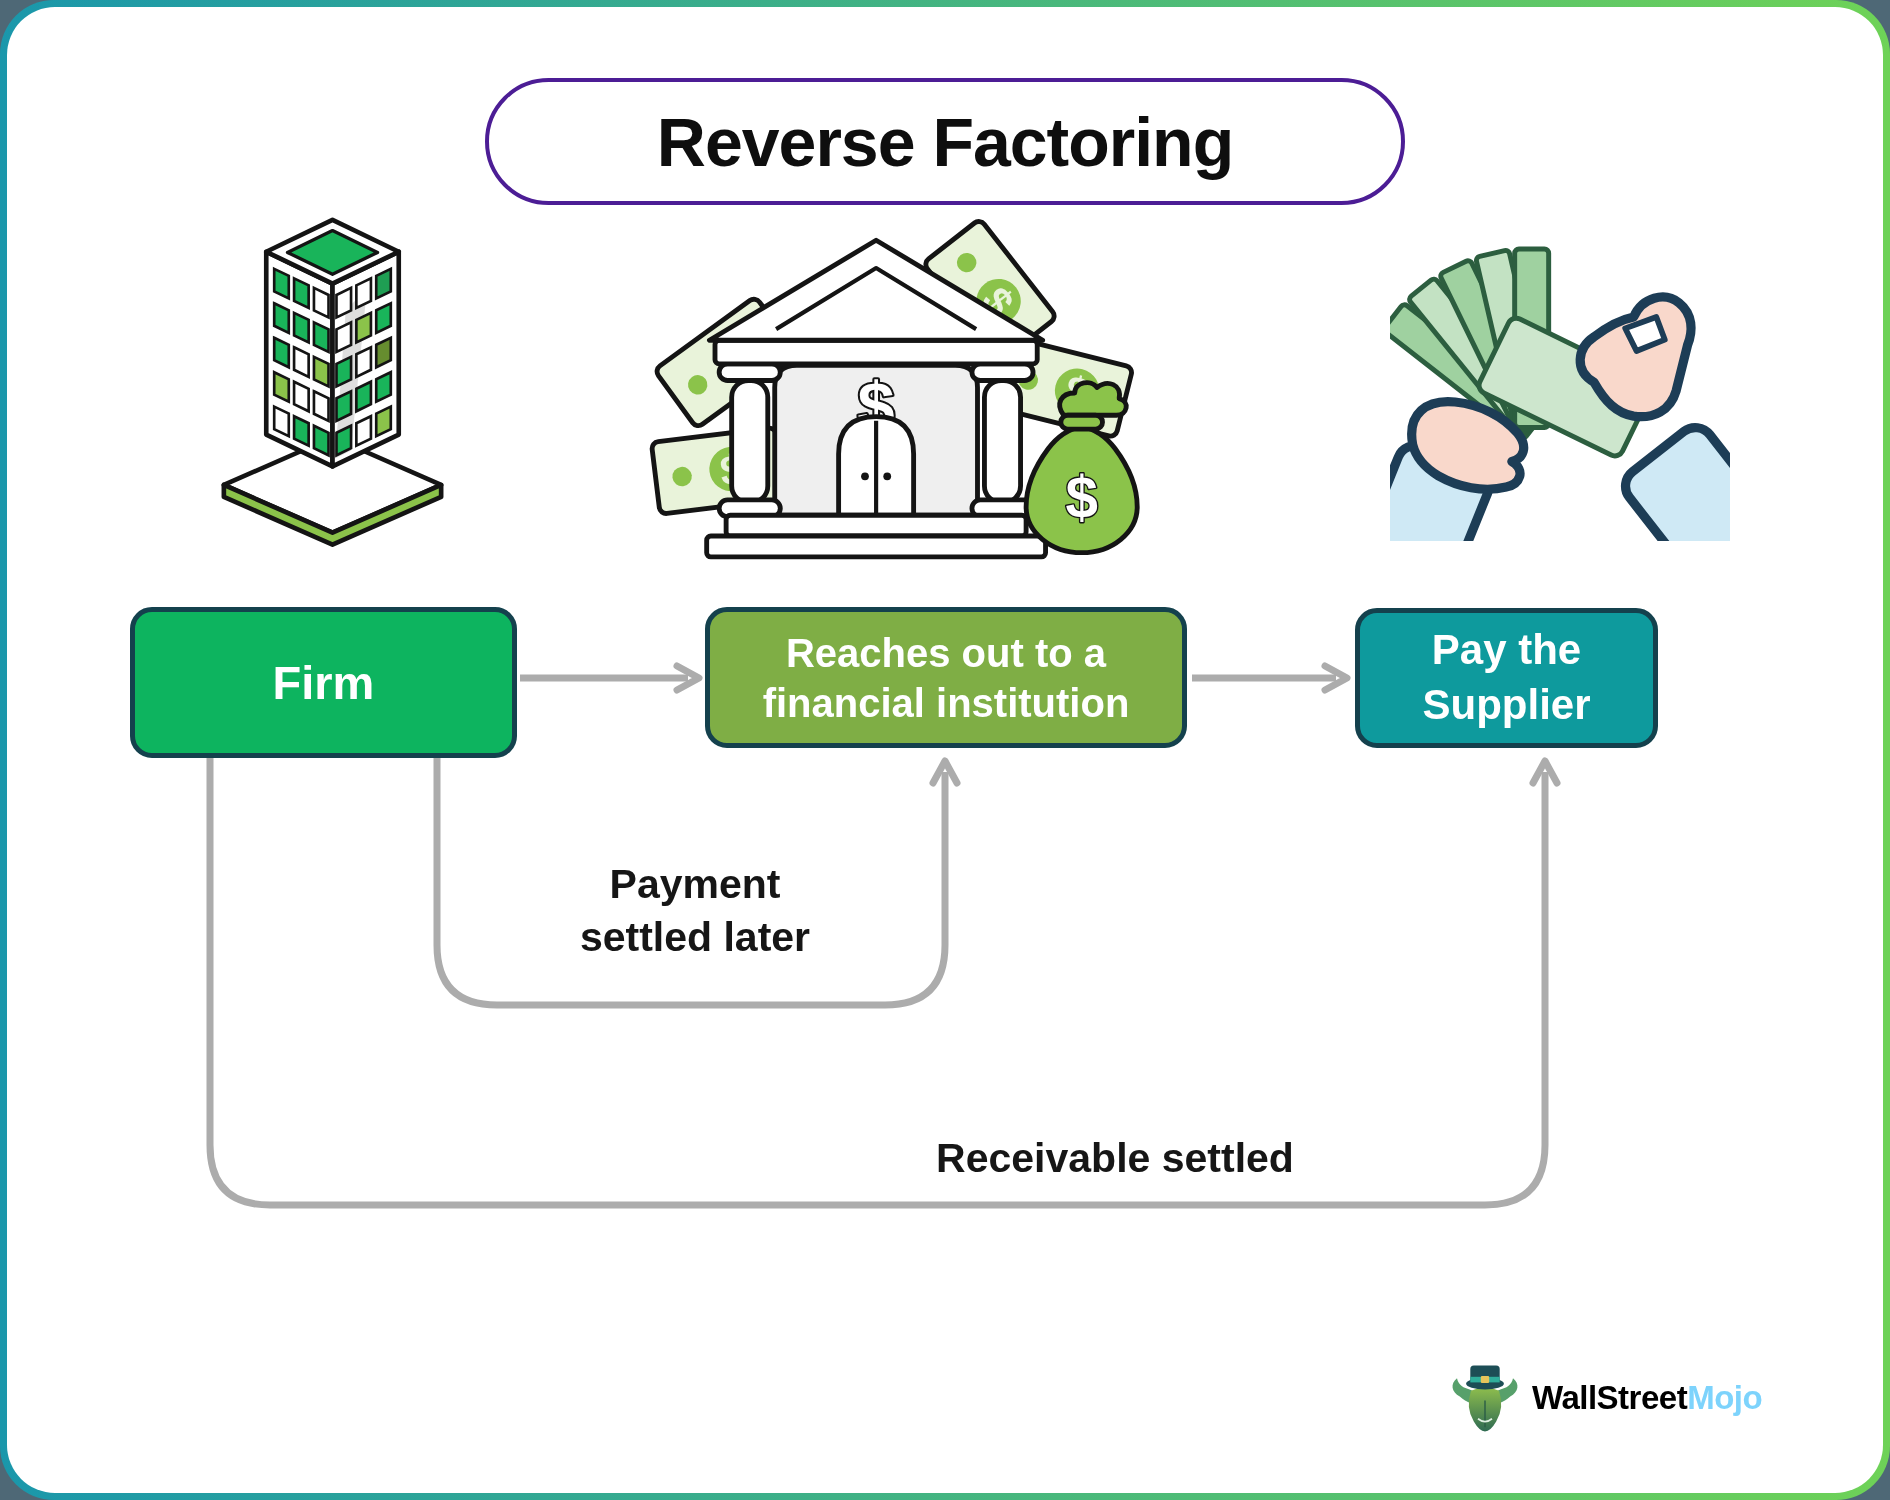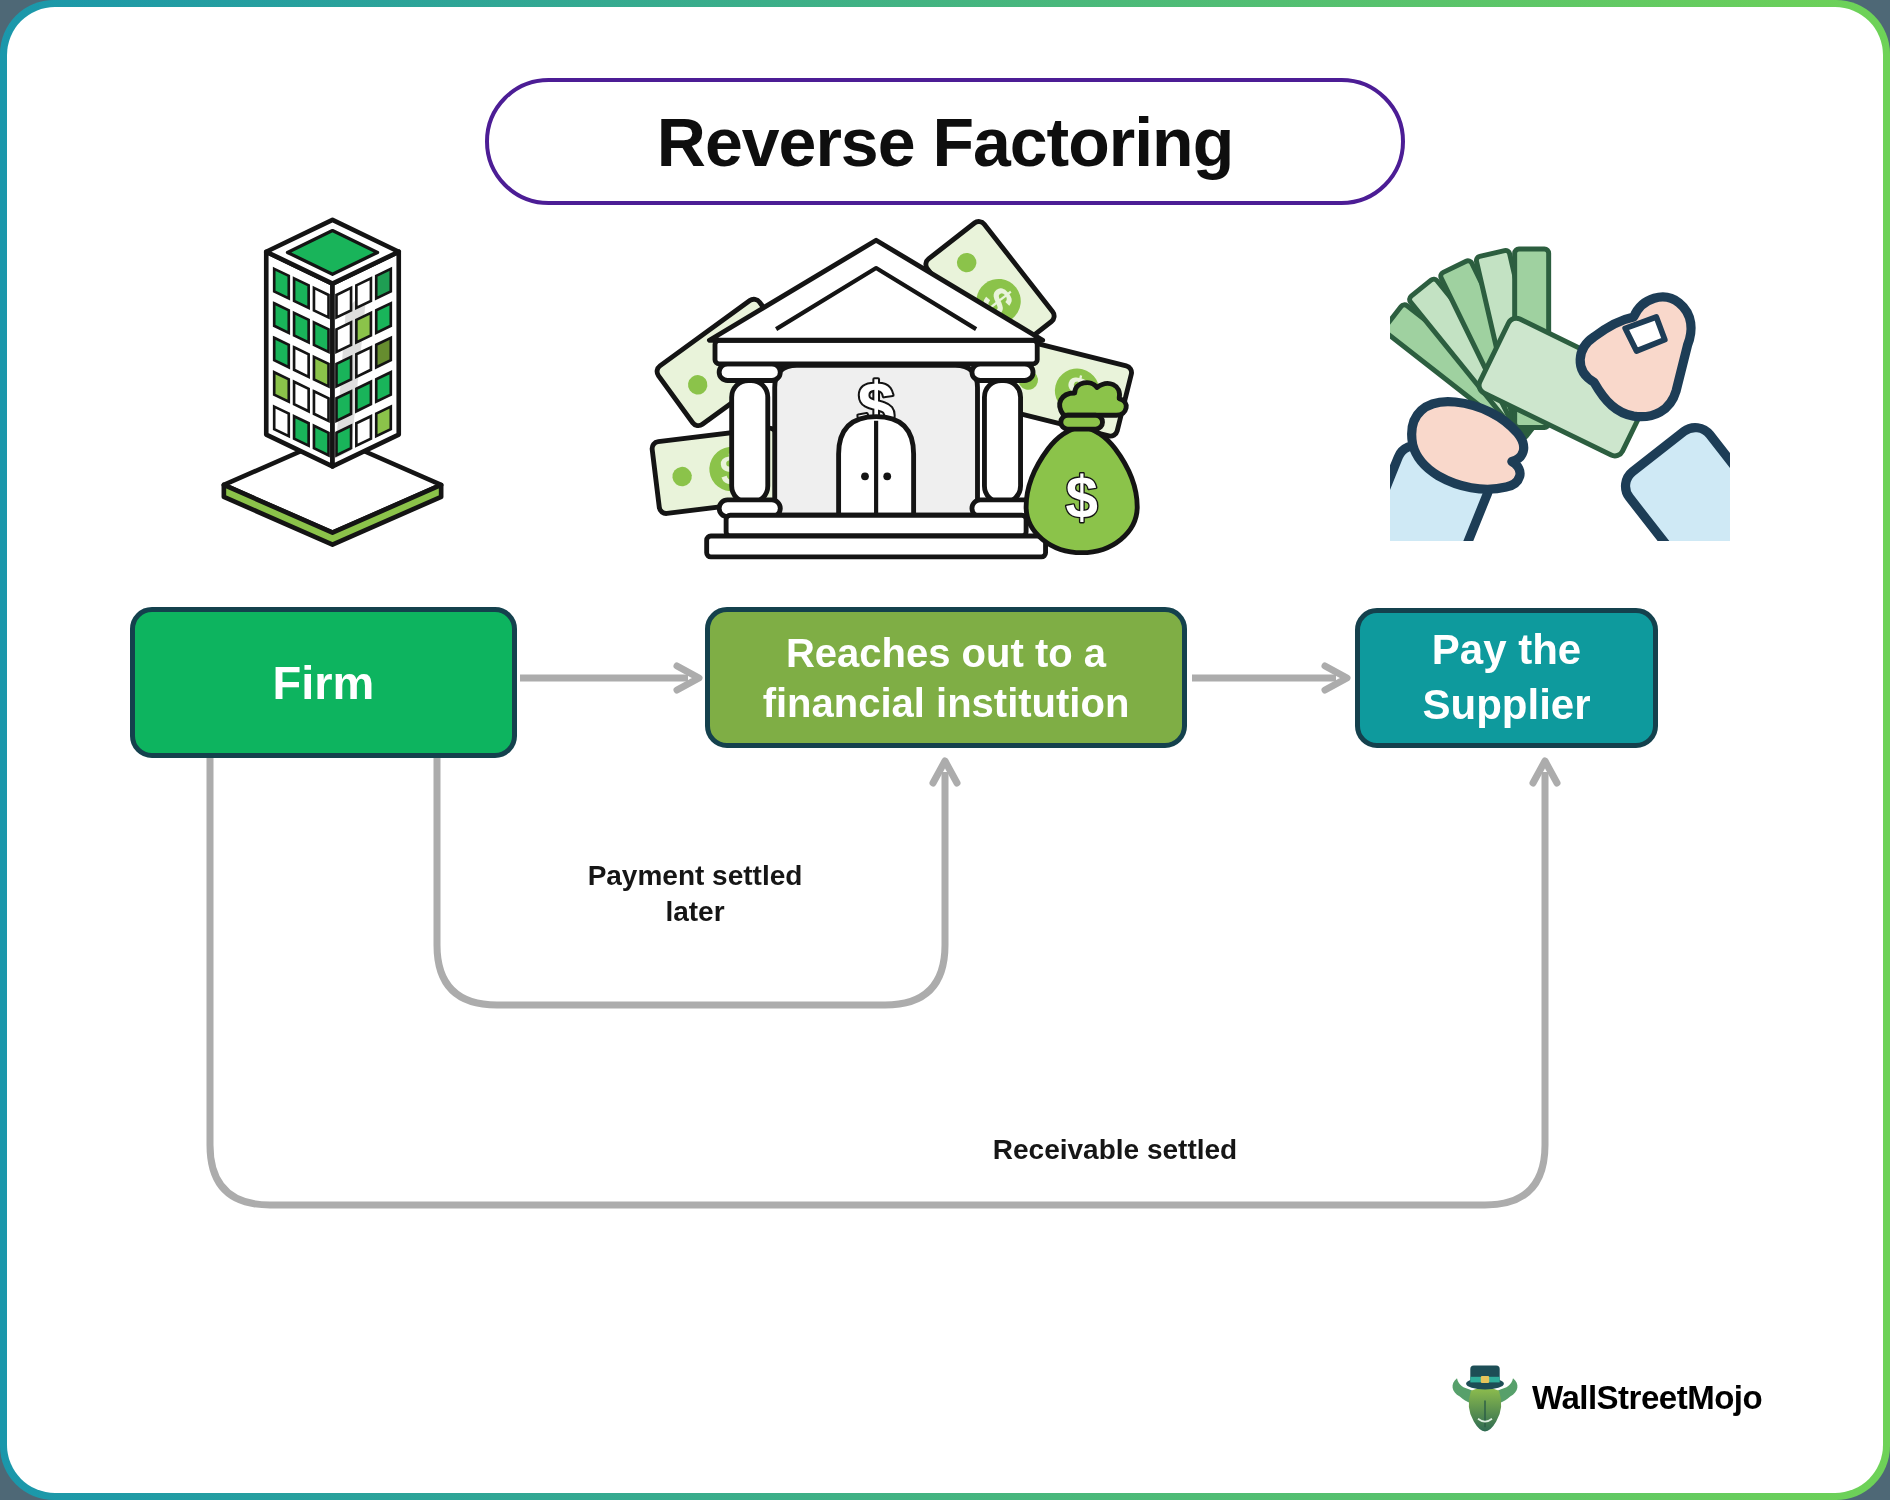--- a/index.html
+++ b/index.html
@@ -8,32 +8,32 @@
   .card-frame{position:absolute;inset:0;border-radius:54px;background:linear-gradient(90deg,#1a97ab,#6ed257);}
   .card{position:absolute;inset:7px;border-radius:48px;background:#ffffff;}
   .title-pill{position:absolute;left:485px;top:78px;width:920px;height:127px;box-sizing:border-box;
     border:4px solid #4c1d95;border-radius:64px;background:#ffffff;display:flex;align-items:center;justify-content:center;
     font-size:68px;font-weight:800;color:#0e0e0e;letter-spacing:-1px;}
   .node{position:absolute;box-sizing:border-box;border:5px solid #14414d;border-radius:22px;color:#ffffff;
     font-weight:700;display:flex;align-items:center;justify-content:center;text-align:center;}
   .node-firm{left:130px;top:607px;width:387px;height:151px;background:#0db45f;font-size:47px;}
   .node-institution{left:705px;top:607px;width:482px;height:141px;background:#7fae45;font-size:40px;line-height:1.25;padding:16px 18px;}
   .node-pay{left:1355px;top:608px;width:303px;height:140px;background:#0e9a9d;font-size:42px;line-height:1.3;padding:0 68px;}
-  .edge-label{position:absolute;font-weight:700;color:#161616;text-align:center;font-size:28px;line-height:1.3;}
+  .edge-label{position:absolute;font-weight:700;color:#161616;text-align:center;font-size:41px;line-height:1.3;}
   #label-payment{left:555px;top:858px;width:280px;}
   #label-receivable{left:870px;top:1092px;width:490px;margin-top:40px;}
   .arrows{position:absolute;left:0;top:0;width:1890px;height:1500px;pointer-events:none;}
   .icon{position:absolute;}
   #icon-building{left:200px;top:212px;width:265px;}
   #icon-bank{left:640px;top:218px;width:500px;}
   #icon-hands{left:1390px;top:215px;width:340px;}
   .logo{position:absolute;left:1450px;top:1352px;height:92px;display:flex;align-items:center;gap:12px;}
   .logo-text{font-size:33px;font-weight:700;letter-spacing:-0.5px;white-space:nowrap;}
   .logo-text .dark{color:#000000;}
-  .logo-text .teal{color:#000000;}
+  .logo-text .teal{color:#7dd3fc;}
 </style>
 </head>
 <body>
 
 <div class="stage">
   <div class="card-frame"></div>
   <div class="card"></div>
 
   <div class="title-pill">Reverse Factoring</div>
 

